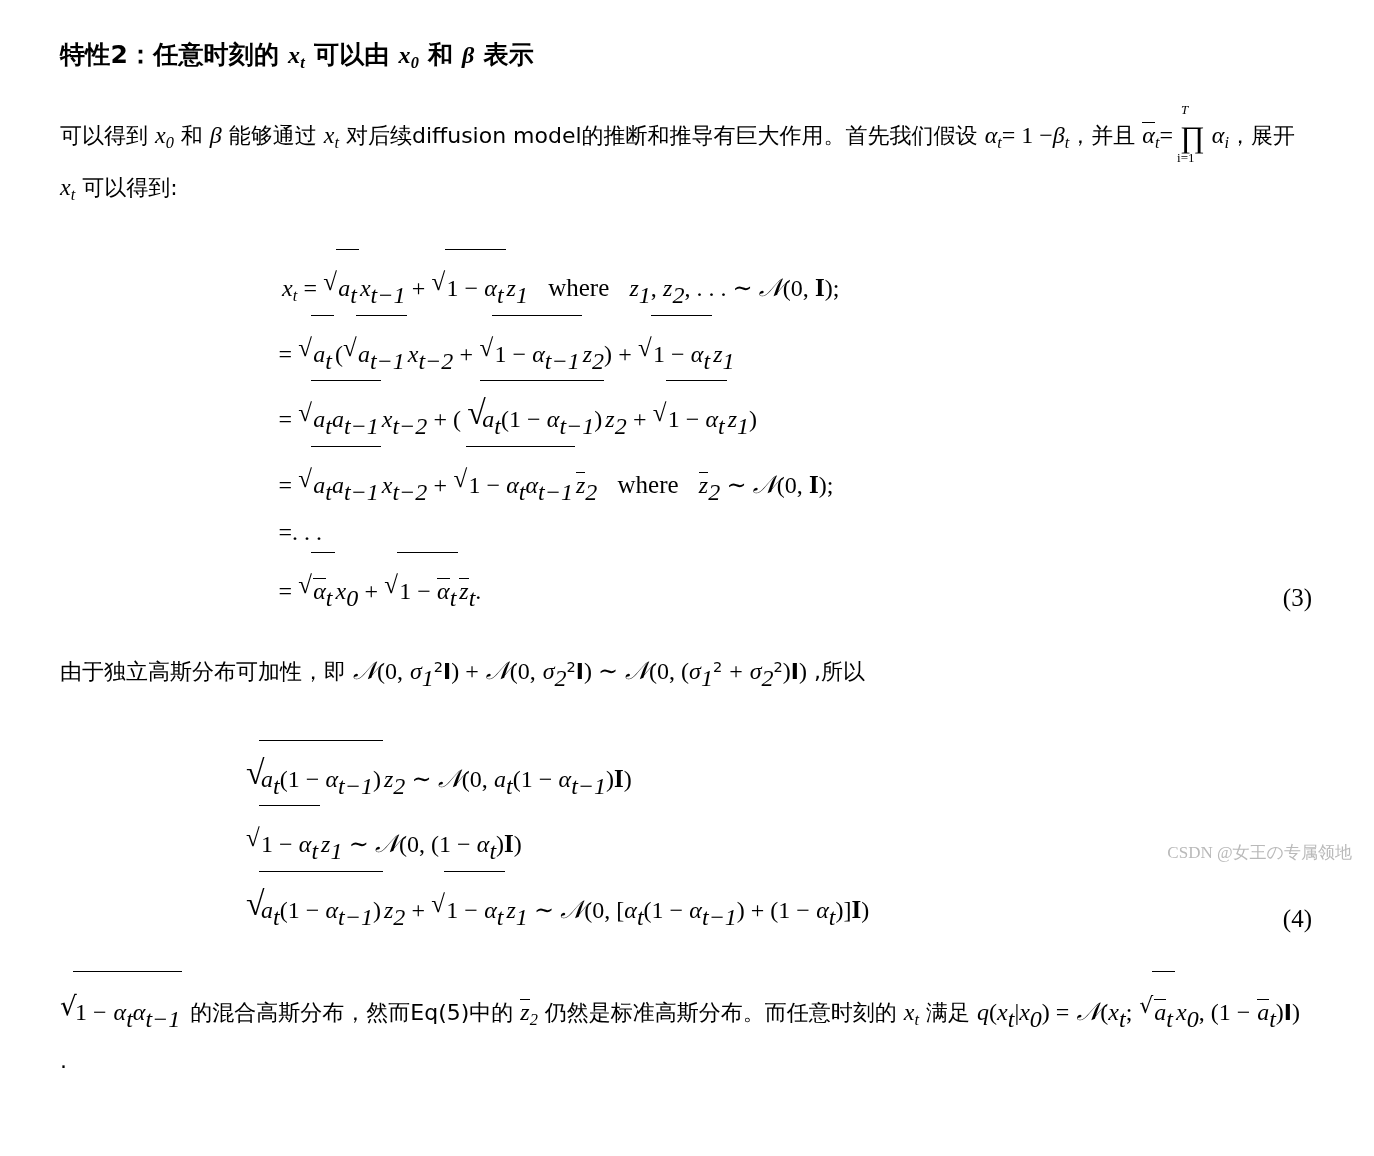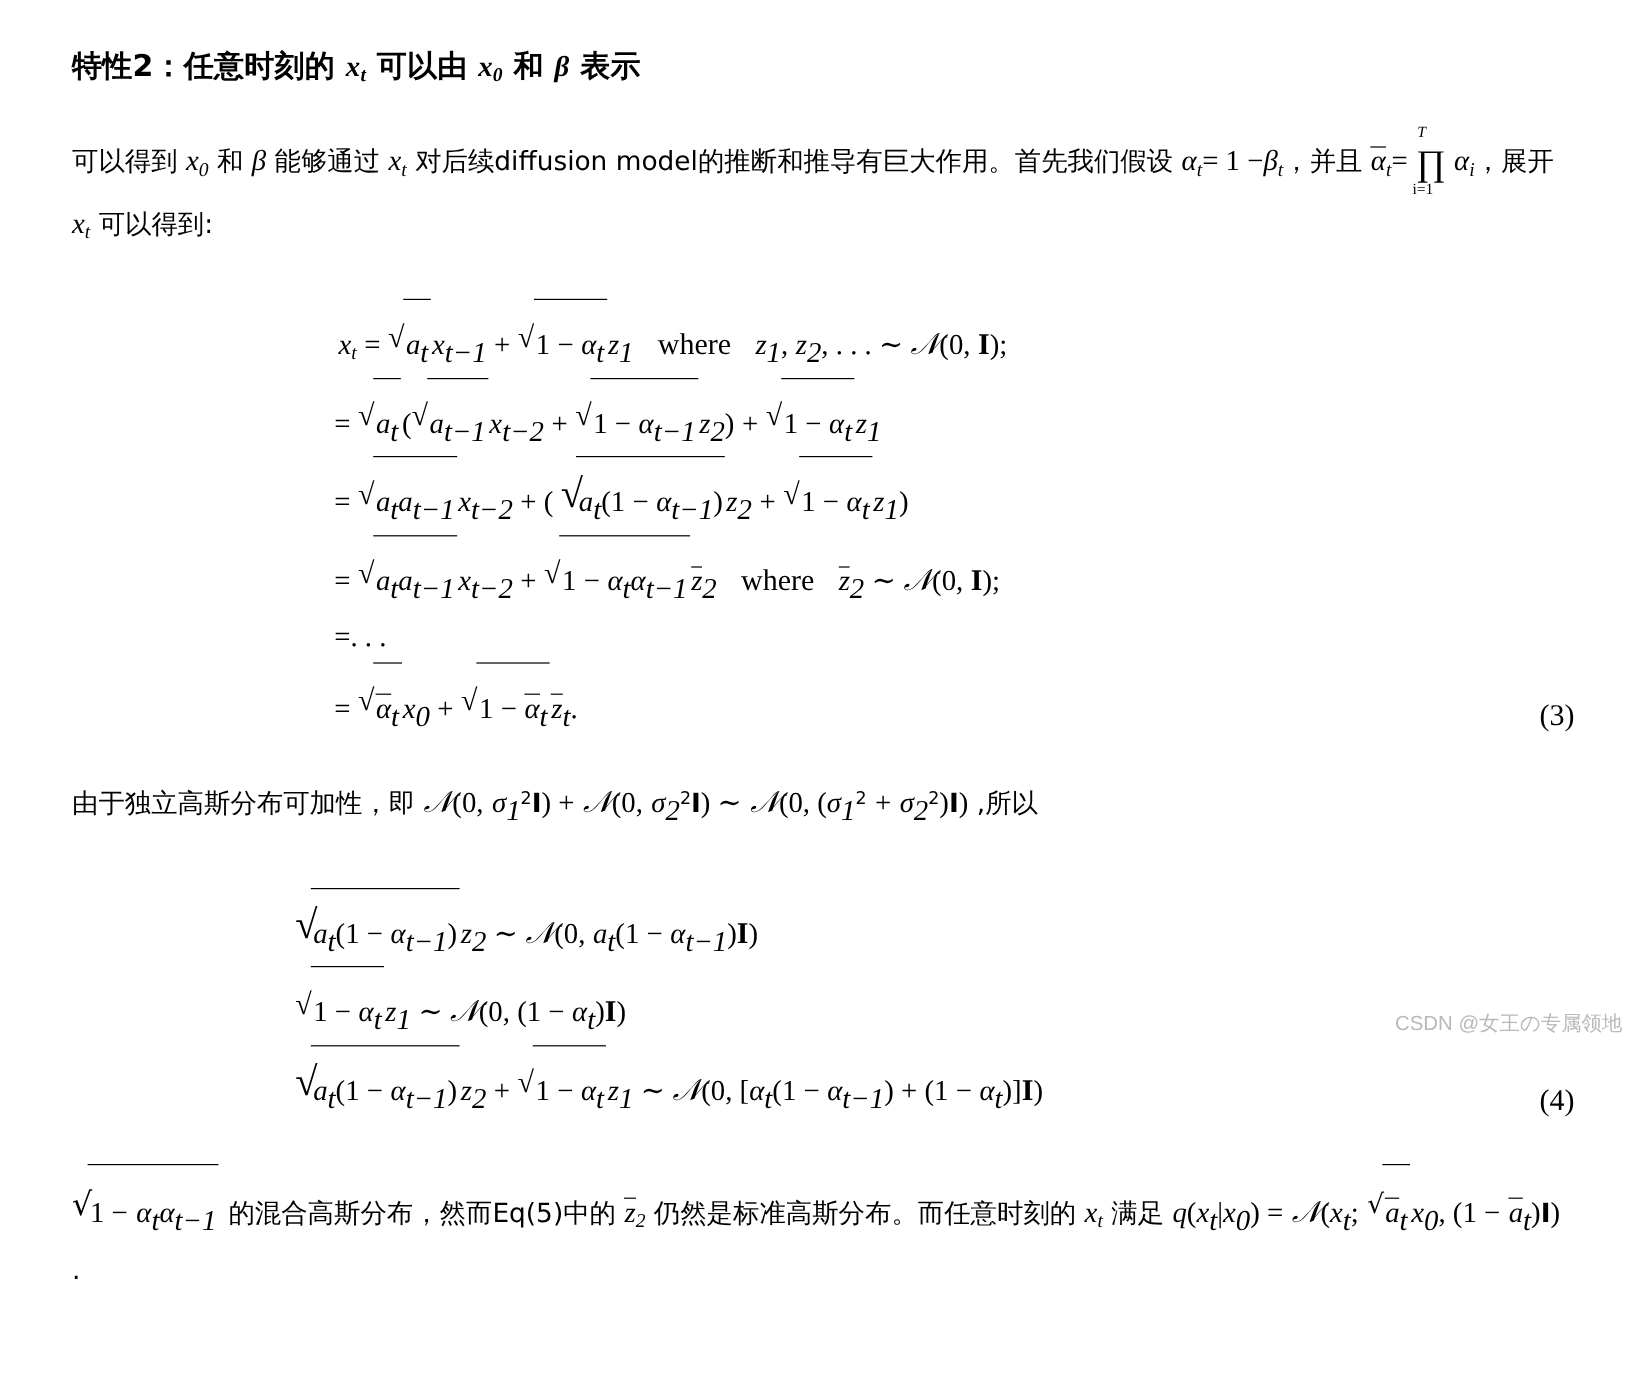--- a/index.html
+++ b/index.html
@@ -120,21 +120,21 @@
   .where {
     font-style: normal;
     padding: 0 14px;
   }
 
   
   .watermark {
     position: absolute;
     right: 22px;
     bottom: 10px;
-    font-family: Liberation Sans, sans-serif;
+    font-family: Liberation Serif, serif;
     font-size: 17px;
     color: #b9b9b9;
     white-space: nowrap;
     margin-left: 20px;
   }
 </style>
 </head>
 <body>
 
 <div class="page">

